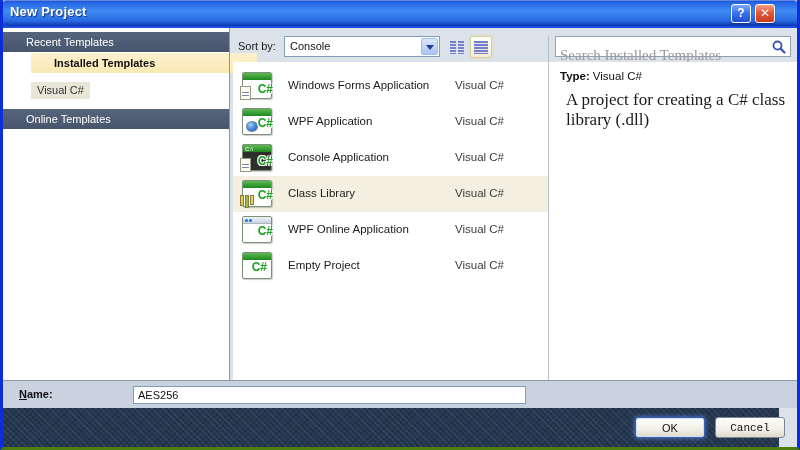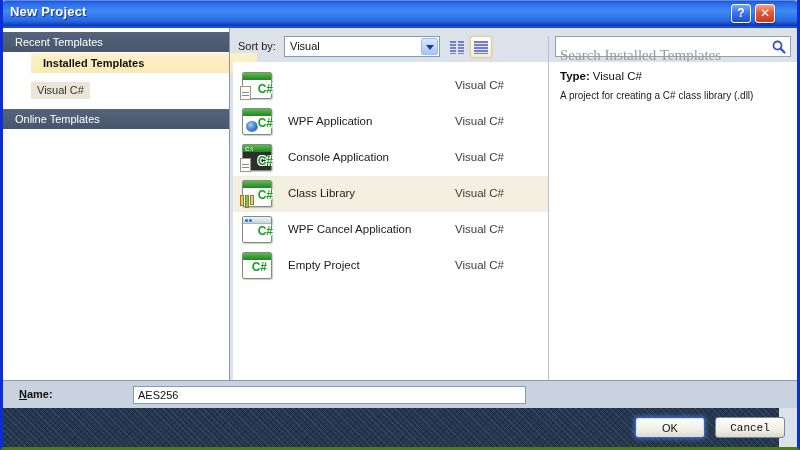--- a/index.html
+++ b/index.html
@@ -16,21 +16,21 @@
     letter-spacing:.2px; text-shadow:1px 1px 1px rgba(0,0,60,.6); }
   .tb-btn { position:absolute; top:4px; width:20px; height:19px; border:1px solid #fff; border-radius:3px;
     color:#fff; font-weight:bold; font-size:12px; line-height:17px; text-align:center; cursor:default;
     box-shadow:0 1px 2px rgba(0,0,40,.4); }
   .tb-btn.help { right:49px; background:linear-gradient(180deg,#79aaf8 0%,#3c74ec 45%,#1e4fd0 100%); }
   .tb-btn.close { right:25px; background:linear-gradient(180deg,#f69f87 0%,#e3593a 45%,#c93a1e 100%); }
   .titlebar-underline { position:absolute; left:-3px; top:26px; width:800px; height:2px; background:#1c50d8; }
 
   
   .sidebar { position:absolute; left:0; top:28px; width:226px; height:352px; background:#fff; }
-  .side-band { position:absolute; left:0; width:226px; height:20px; font-size:11px; line-height:20px; padding-left:12px; }
+  .side-band { position:absolute; left:0; width:226px; height:20px; font-size:11px; line-height:20px; padding-left:23px; }
   .band-dark { background:linear-gradient(180deg,#55647a,#47566c); color:#fff; }
   .band-cream { background:linear-gradient(180deg,#fdf0ce,#fbe9b4); color:#111; font-weight:bold;margin-left:28px; }
   .side-child { position:absolute; left:28px; top:54px; height:17px; background:#e9e6d8; color:#333;
     font-size:11px; line-height:17px; padding:0 6px; }
   .vsep1 { position:absolute; left:226px; top:28px; width:1px; height:352px; background:#8b95a5; }
   .vsep2 { position:absolute; left:545px; top:36px; width:1px; height:344px; background:#b9c0ca; }
 
   
   .sort-label { position:absolute; left:235px; top:40px; font-size:11px; color:#1a1a1a; }
   .combo { position:absolute; left:281px; top:36px; width:156px; height:21px; background:#fff;
@@ -86,21 +86,21 @@
   
   .searchbox { position:absolute; left:552px; top:36px; width:236px; height:21px; background:#fff;
     border:1px solid #93a0b2; }
   .searchbox input { position:absolute; left:4px; top:1px; width:205px; height:35px; border:none; outline:none;
     font-size:15px; font-family:Liberation Serif, serif; color:#333; background:transparent; }
   .searchbox input::placeholder { color:#9a9a9a; opacity:1; }
   .search-icon { position:absolute; right:4px; top:3px; }
   .rightpanel { position:absolute; left:546px; top:62px; width:251px; height:318px; background:#fff; }
   .type-line { position:absolute; left:11px; top:8px; font-size:11.5px; color:#111; }
   .type-line b { margin-right:3px; }
-  .desc-line { position:absolute; left:11px; top:28px; width:232px; font-size:10px; color:#1a1a1a; }
+  .desc-line { position:absolute; left:17px; top:28px; width:232px; font-size:17px; color:#1a1a1a;font-family:Liberation Serif, serif; }
 
   
   .namebar { position:absolute; left:0; top:380px; width:794px; height:28px; background:#c9d2df;
     border-top:1px solid #8d97a8; }
   .namebar label { position:absolute; left:16px; top:7px; font-size:11px; color:#111;font-weight:bold; }
   .mn { text-decoration:underline; }
   .name-input { position:absolute; left:130px; top:5px; width:393px; height:18px; border:1px solid #7f9db9;
     font-size:11px; font-family:inherit; padding:0 4px; color:#111; outline:none; }
 
   
@@ -129,21 +129,21 @@
     <div class="side-band band-dark" style="top:4px">Recent Templates</div>
     <div class="side-band band-cream" style="top:25px">Installed Templates</div>
     <div class="side-child">Visual C#</div>
     <div class="side-band band-dark" style="top:81px">Online Templates</div>
   </div>
   <div class="vsep1"></div>
   <div class="vsep2"></div>
 
   <span class="sort-label">Sort by:</span>
   <div class="combo">
-    <span class="combo-text">Visual</span>
+    <span class="combo-text">Console</span>
     <span class="combo-arrow"></span>
   </div>
   <div class="viewbtn vb1">
     <span class="vg">
         <i></i>
         <i></i>
       </span>
   </div>
   <div class="viewbtn vb2">
     <span class="vg">
@@ -154,20 +154,21 @@
   <div class="listpanel">
 
     <div class="row" style="top:6px">
       <span class="tpl-icon i-winforms">
         <span class="iwin">
             <span class="ihead"></span>
           </span>
           <span class="idoc"></span>
         <span class="ics">C#</span>
       </span>
+      <span class="tname">Windows Forms Application</span>
       <span class="tlang">Visual C#</span>
     </div>
 
     <div class="row" style="top:42px">
       <span class="tpl-icon i-wpf">
         <span class="iwin">
             <span class="ihead"></span>
             <span class="iblob"></span>
           </span>
         <span class="ics">C#</span>
@@ -209,21 +210,21 @@
       <span class="tpl-icon i-wpfbrowser">
         <span class="iwin">
             <span class="ihead"></span>
             <span class="idots">
               <i></i>
               <i></i>
             </span>
           </span>
         <span class="ics">C#</span>
       </span>
-      <span class="tname">WPF Cancel Application</span>
+      <span class="tname">WPF Online Application</span>
       <span class="tlang">Visual C#</span>
     </div>
 
     <div class="row" style="top:186px">
       <span class="tpl-icon i-empty">
         <span class="iwin">
             <span class="ihead"></span>
           </span>
         <span class="ics" style="right:7px">C#</span>
       </span>

